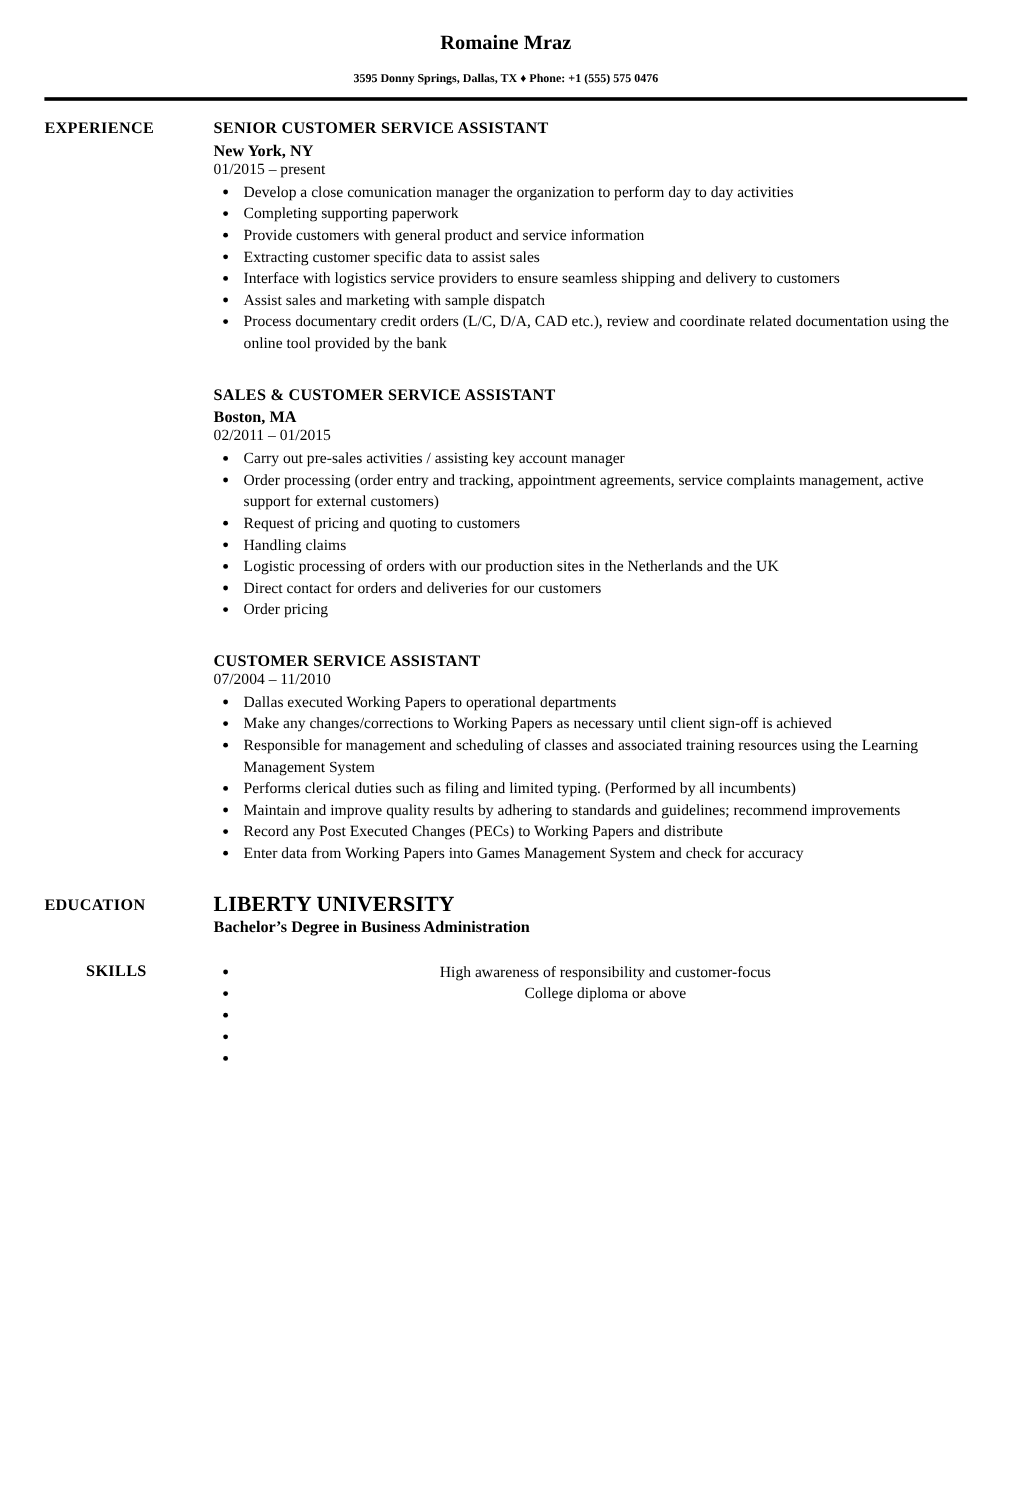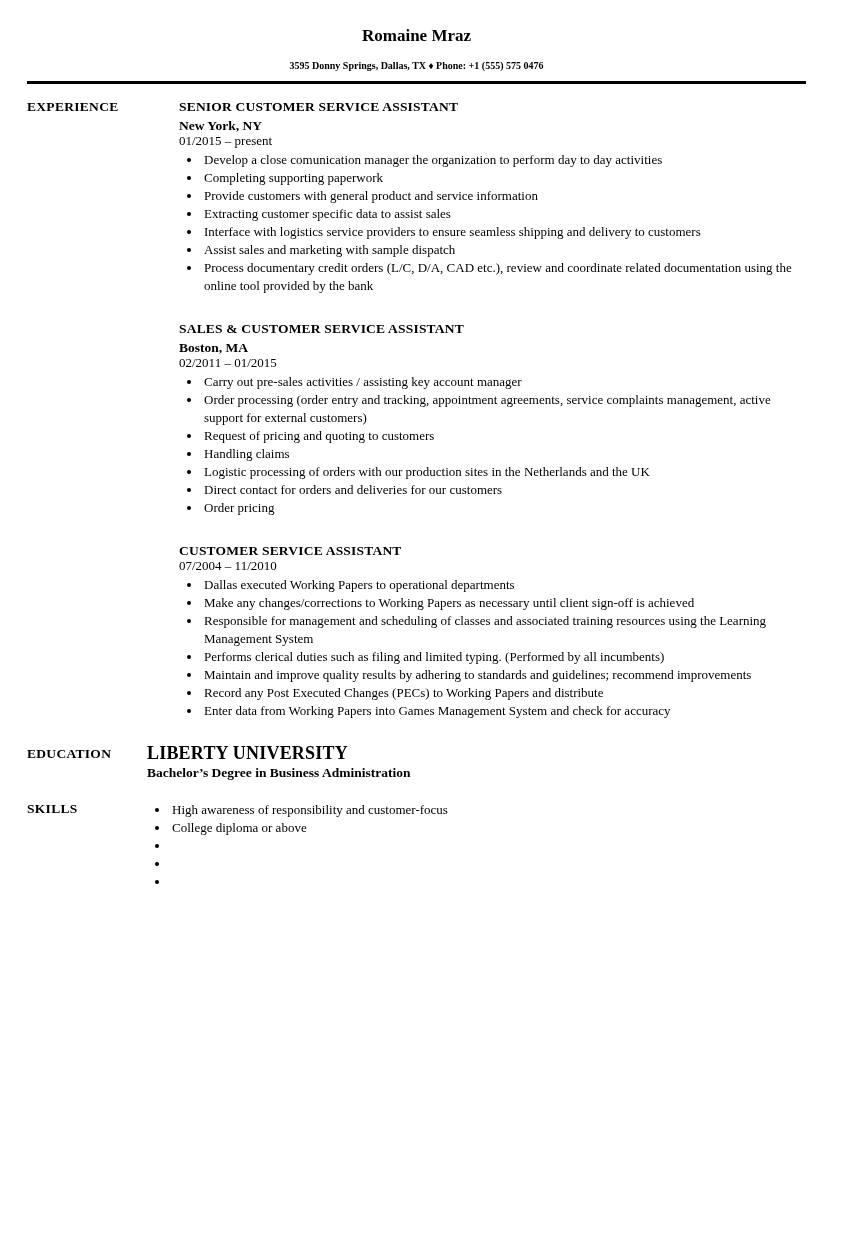--- a/index.html
+++ b/index.html
@@ -1,21 +1,21 @@
 <!DOCTYPE html>
 <html><head>
 <meta charset="utf-8">
 <style>
   html, body { margin: 0; padding: 0; background: #ffffff; }
   .page {
     position: relative;
     width: 860px;
     height: 896px;
     box-sizing: border-box;
-    padding: 26px 54px 0 27px;
+    padding: 26px 54px 0 37px;
     background: #ffffff;
     color: #000000;
     font-family: "Liberation Serif", "DejaVu Serif", serif;
     overflow: hidden;
   }
   .name {
     text-align: center;
     font-weight: 700;
     font-size: 17px;
     line-height: 20px;
@@ -26,31 +26,31 @@
     font-size: 10px;
     line-height: 16px;
     margin-top: 12px;
   }
   .divider {
     height: 0;
     border-top: 3px solid #000000;
     margin-top: 7px;
   }
   .section { display: flex; }
-  .section-experience { margin-top: 15px; gap: 32px; }
+  .section-experience { margin-top: 15px; }
   .section-education  { margin-top: 26px; }
-  .section-skills     { margin-top: 21px; }
+  .section-skills     { margin-top: 21px; text-align: center; }
   .section-label {
     flex: 0 0 120px;
     font-weight: 700;
     font-size: 13.5px;
     line-height: 15px;
     letter-spacing: 0.3px;
   }
-  .section-content { flex: 1; min-width: 0; }
+  .section-content { flex: 1; min-width: 0; margin-left: 21px; }
   .job { margin-bottom: 26px; }
   .job:last-child { margin-bottom: 0; }
   .job-title {
     font-weight: 700;
     font-size: 13.5px;
     line-height: 15px;
     letter-spacing: 0.2px;
   }
   .job-location {
     font-weight: 700;

